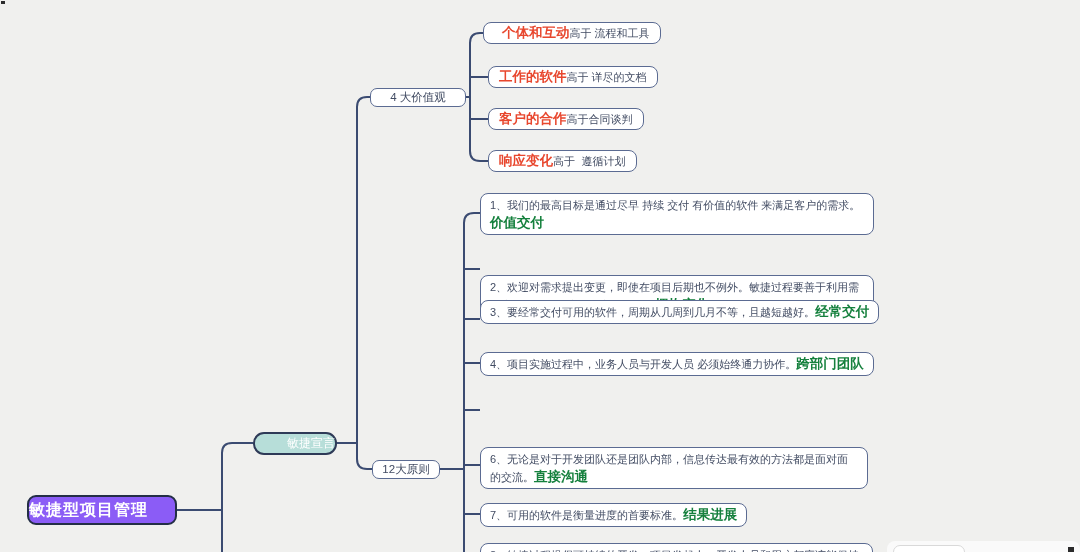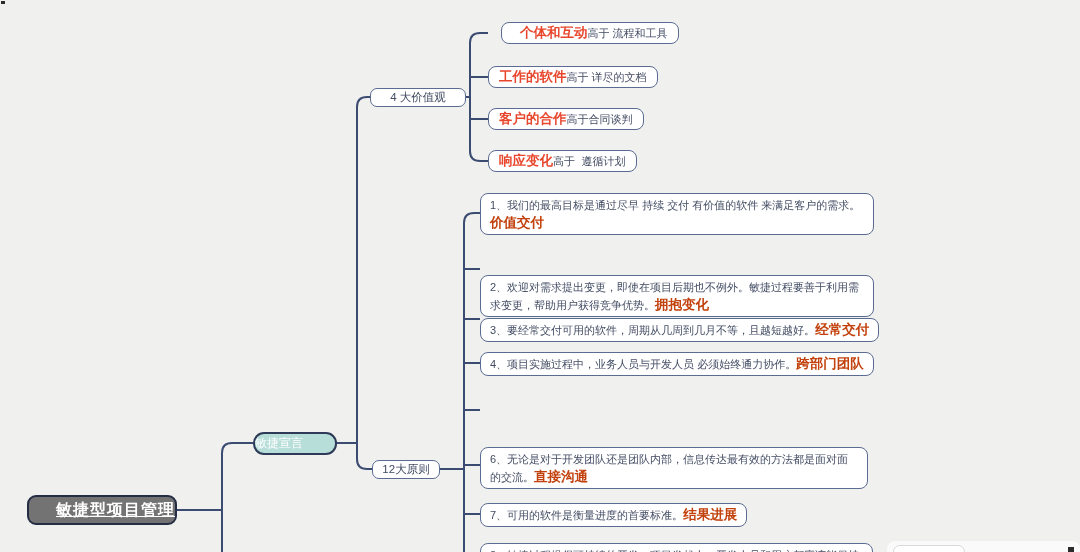--- a/index.html
+++ b/index.html
@@ -8,45 +8,44 @@
   .canvas{
     position:relative; width:1080px; height:552px;
     background:#f0f0ee; overflow:hidden;
   }
   .connectors{ position:absolute; left:0; top:0; width:1080px; height:552px; }
   .node{
     position:absolute; border:1.5px solid #5b6b92; background:#ffffff;
     border-radius:8px; color:#424c63;
   }
   .node-root{
-    background:#737373; border:2px solid #232e45; border-radius:9px;
+    background:#8b5cf6; border:2px solid #232e45; border-radius:9px;
     color:#ffffff; font-weight:bold; font-size:16px;
-    display:flex; align-items:center; justify-content:flex-end;
+    display:flex; align-items:center; justify-content:flex-start;
     letter-spacing:1px;
-    text-decoration:underline;
   }
   .node-manifesto{
     background:#b7ded9; border:2px solid #2e3a57; border-radius:11px;
     color:#ffffff; font-size:12px;
-    display:flex; align-items:center; justify-content:flex-start;
+    display:flex; align-items:center; justify-content:flex-end;
   }
   .node-branch{
     font-size:11.5px; display:flex; align-items:center; justify-content:center;
     white-space:nowrap; border-radius:7px;
   }
   .node-value{
     display:inline-flex; align-items:center; white-space:nowrap;
     height:22px; padding:0 10px; font-size:11px;
   }
   .node-value .kw{ color:#e8472e; font-weight:bold; font-size:13.5px; }
   .node-principle{
     font-size:11px; line-height:18px; padding:2px 9px; text-align:left;
   }
   .node-principle.oneline{ white-space:nowrap; display:inline-block; }
-  .node-principle .kw{ color:#c2410c; font-weight:bold; font-size:13.5px;text-align:center; }
+  .node-principle .kw{ color:#15803d; font-weight:bold; font-size:13.5px;text-align:center; }
   .corner-mark{ position:absolute; background:#2b2b2b; }
   .bottom-panel{
     position:absolute; left:887px; top:541px; width:193px; height:11px;
     background:#fafafa; border-radius:8px 8px 0 0;
   }
   .bottom-panel .pill{
     position:absolute; left:6px; top:4px; width:72px; height:14px;
     background:#ffffff; border:1px solid #d9d9d9; border-radius:7px;
   }
 </style>
@@ -88,21 +87,21 @@
     <span>敏捷宣言</span>
   </div>
 
   <div class="node node-branch" style="left:370px; top:88px; width:96px; height:19px;">
     <span>4 大价值观</span>
   </div>
   <div class="node node-branch" style="left:372px; top:460px; width:68px; height:19px;">
     <span>12大原则</span>
   </div>
 
-  <div class="node node-value" style="left:501px; top:22px;padding-left:18px;">
+  <div class="node node-value" style="left:483px; top:22px;padding-left:18px;">
     <span class="kw">个体和互动</span>
       <span> 高于 流程和工具</span>
   </div>
   <div class="node node-value" style="left:488px; top:66px;">
     <span class="kw">工作的软件</span>
       <span> 高于 详尽的文档</span>
   </div>
   <div class="node node-value" style="left:488px; top:108px;">
     <span class="kw">客户的合作</span>
       <span> 高于合同谈判</span>
@@ -111,21 +110,21 @@
     <span class="kw">响应变化</span>
       <span> 高于 遵循计划</span>
   </div>
 
   <div class="node node-principle" style="left:480px; top:193px; width:394px;">
     <span>1、我们的最高目标是通过尽早 持续 交付 有价值的软件 来满足客户的需求。</span><span class="kw">价值交付</span>
   </div>
   <div class="node node-principle" style="left:480px; top:251px; width:394px;margin-top:24px;">
     <span>2、欢迎对需求提出变更，即使在项目后期也不例外。敏捷过程要善于利用需求变更，帮助用户获得竞争优势。</span><span class="kw">拥抱变化</span>
   </div>
-  <div class="node node-principle oneline" style="left:480px; top:318px;">
+  <div class="node node-principle oneline" style="left:480px; top:300px;">
     <span>3、要经常交付可用的软件，周期从几周到几月不等，且越短越好。</span><span class="kw">经常交付</span>
   </div>
   <div class="node node-principle oneline" style="left:480px; top:352px;">
     <span>4、项目实施过程中，业务人员与开发人员 必须始终通力协作。</span><span class="kw">跨部门团队</span>
   </div>
   <div class="node node-principle" style="left:480px; top:447px; width:388px;">
     <span>6、无论是对于开发团队还是团队内部，信息传达最有效的方法都是面对面的交流。</span><span class="kw">直接沟通</span>
   </div>
   <div class="node node-principle oneline" style="left:480px; top:503px;">
     <span>7、可用的软件是衡量进度的首要标准。</span><span class="kw">结果进展</span>

